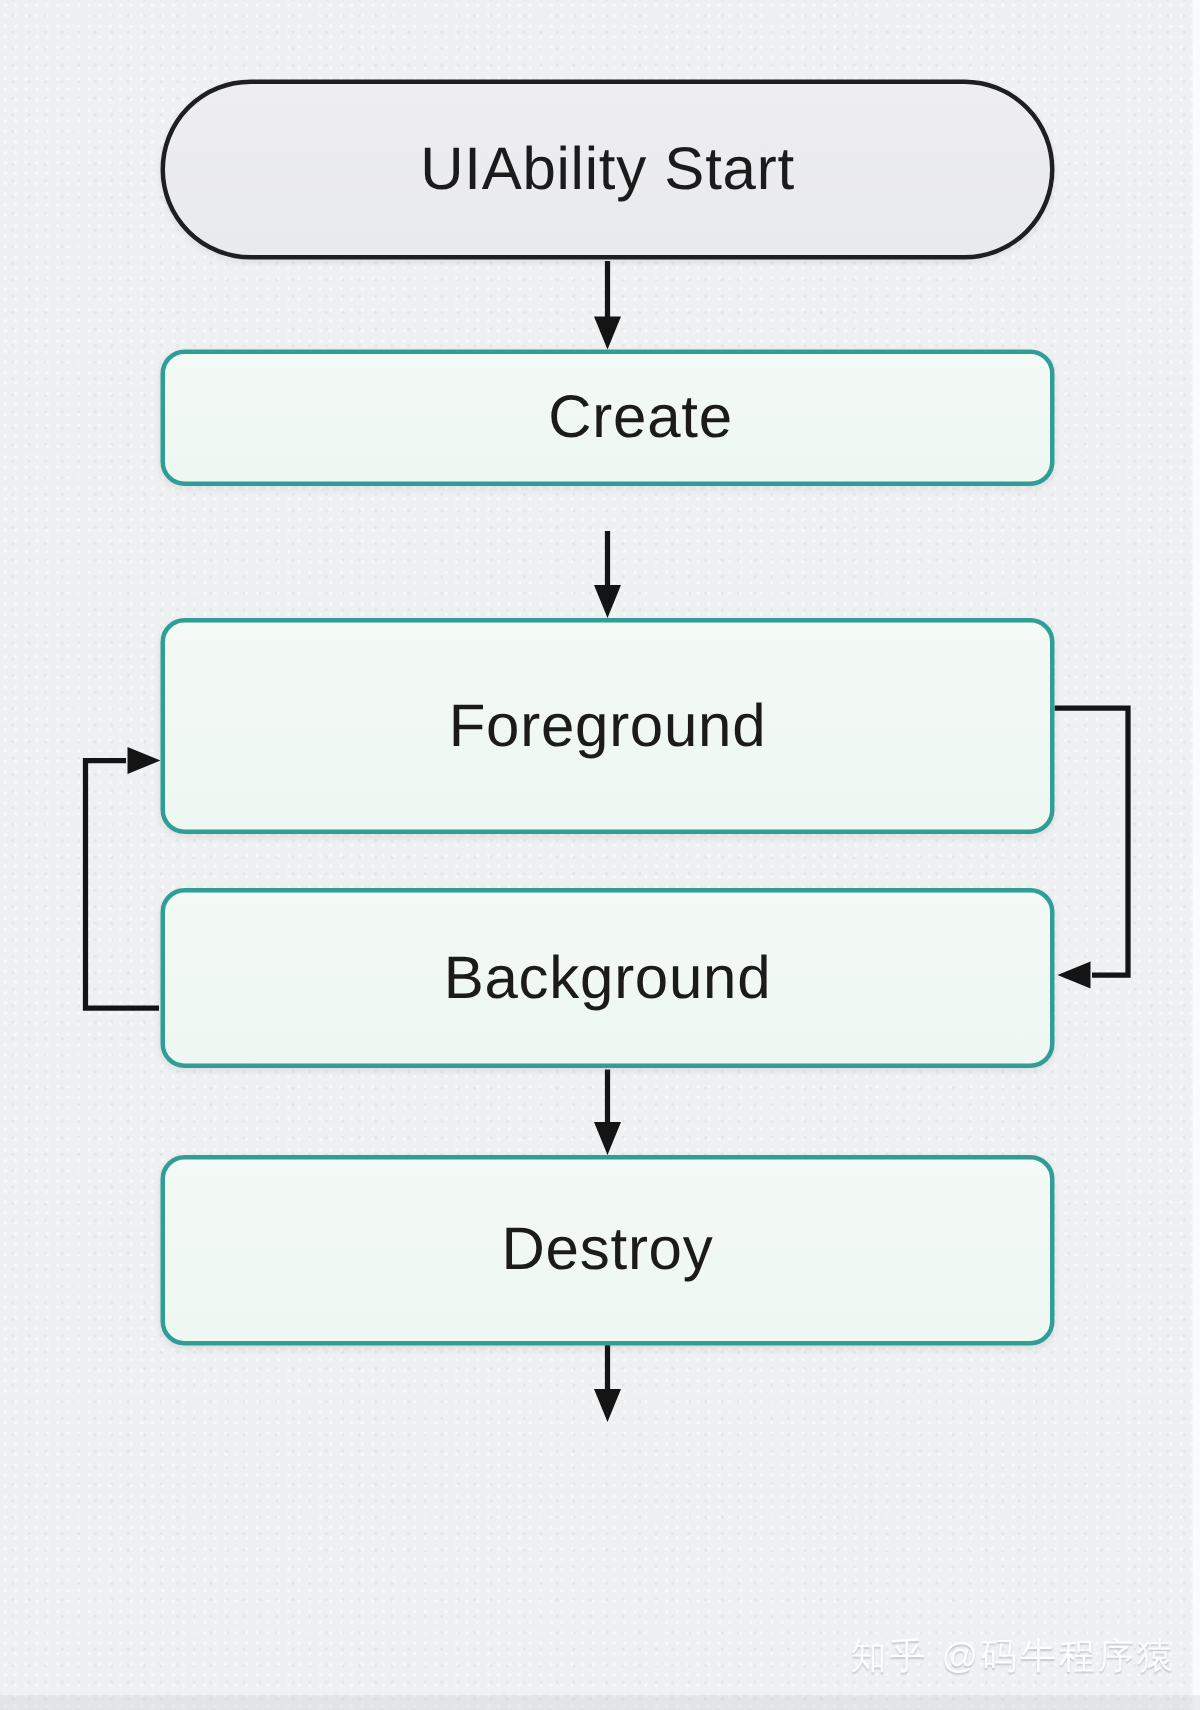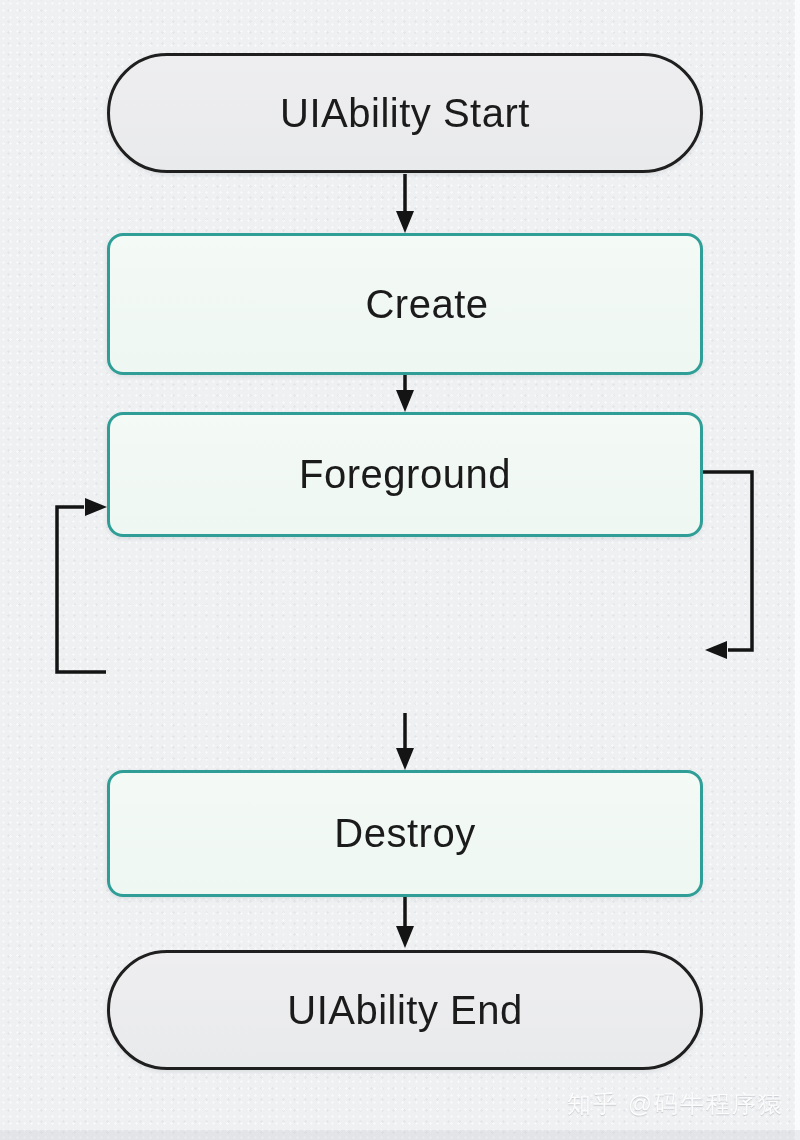--- a/index.html
+++ b/index.html
@@ -48,22 +48,22 @@
     background: linear-gradient(180deg, #eeeef0 0%, #e9eaec 100%);
     border: 3px solid #1f1f1f;
     border-radius: 60px;
   }
   .node.state {
     background: linear-gradient(180deg, #f4faf6 0%, #eef7f2 100%);
     border: 3px solid #2f9e97;
     border-radius: 16px;
   }
   #node-start      { top: 53px;  height: 120px; }
-  #node-create     { top: 233px; height: 142px; padding-left: 44px; }
-  #node-foreground { top: 412px; height: 125px; }
+  #node-create     { top: 233px; height: 91px; padding-left: 44px; }
+  #node-foreground { top: 412px; height: 144px; }
   #node-background { top: 592px; height: 120px; }
   #node-destroy    { top: 770px; height: 127px; }
   #node-end        { top: 950px; height: 120px; }
   .watermark {
     position: absolute;
     top: 1088px;
     right: 16px;
     font-size: 24px;
     letter-spacing: 2px;
     color: rgba(255,255,255,0.92);
@@ -127,23 +127,23 @@
       <polygon class="edge-head" points="405,948 396,926 414,926"></polygon>
     </g>
   </svg>
 
   <div class="node terminal" id="node-start">UIAbility Start</div>
 
   <div class="node state" id="node-create">Create</div>
 
   <div class="node state" id="node-foreground">Foreground</div>
 
+  <div class="node state" id="node-background">Background</div>
 
   <div class="node state" id="node-destroy">Destroy</div>
 
-  <div class="node terminal" id="node-end">UIAbility End</div>
 
   <div class="right-streak"></div>
   <div class="bottom-band"></div>
 
   <div class="watermark">知乎 @码牛程序猿</div>
 
 </div>
 
 </body></html>

